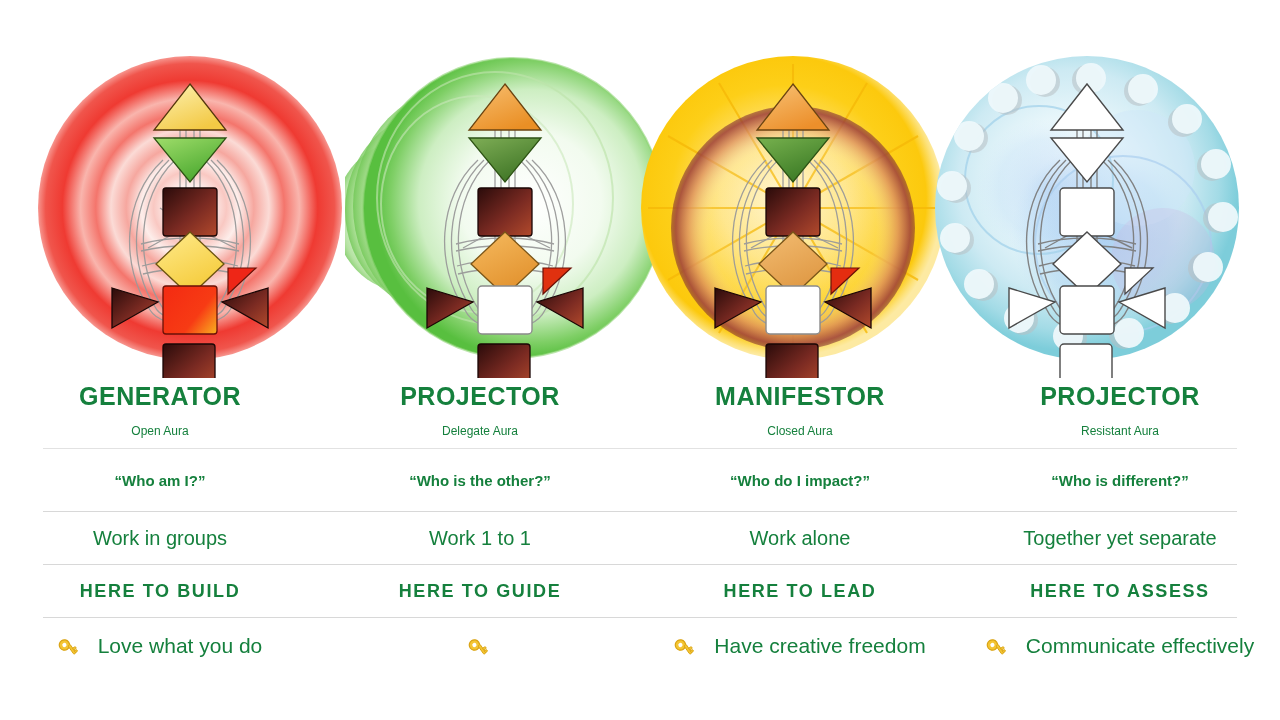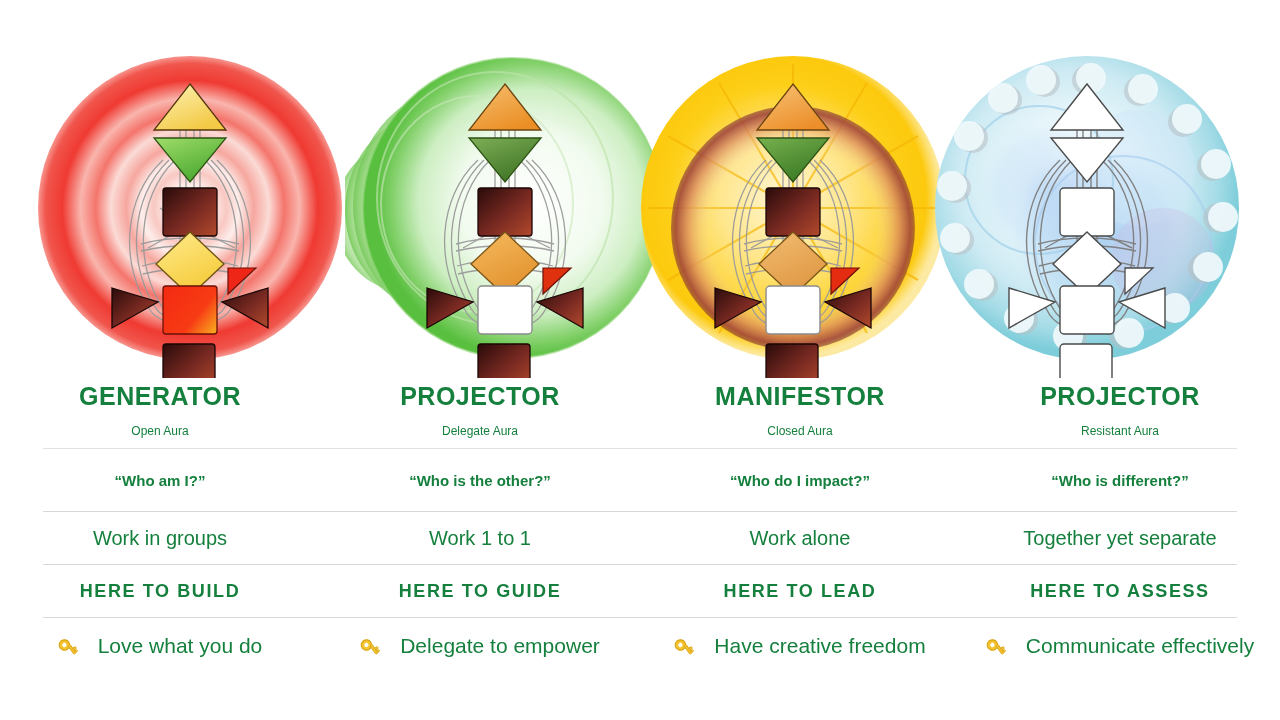--- a/index.html
+++ b/index.html
@@ -498,21 +498,20 @@
             <svg viewBox="0 0 24 24" width="24" height="24">
                 <g transform="rotate(-35 12 12)">
                   <circle cx="8" cy="8" r="5.2" fill="#f4c533" stroke="#d9a313" stroke-width="1.2"></circle>
                   <circle cx="8" cy="8" r="2.1" fill="#ffffff"></circle>
                   <rect x="10.4" y="10.6" width="2.6" height="10.5" rx="1" fill="#f4c533" stroke="#d9a313" stroke-width="0.9"></rect>
                   <rect x="12.6" y="15.4" width="3.4" height="2.1" rx="0.7" fill="#f4c533" stroke="#d9a313" stroke-width="0.9"></rect>
                   <rect x="12.6" y="18.6" width="2.8" height="2" rx="0.7" fill="#f4c533" stroke="#d9a313" stroke-width="0.9"></rect>
                 </g>
               </svg>
           </span>
-          <span>Delegate to empower</span>
         </span>
       </div>
       <div class="tcell">
         <span class="keywrap">
           <span class="key-icon">
             <svg viewBox="0 0 24 24" width="24" height="24">
                 <g transform="rotate(-35 12 12)">
                   <circle cx="8" cy="8" r="5.2" fill="#f4c533" stroke="#d9a313" stroke-width="1.2"></circle>
                   <circle cx="8" cy="8" r="2.1" fill="#ffffff"></circle>
                   <rect x="10.4" y="10.6" width="2.6" height="10.5" rx="1" fill="#f4c533" stroke="#d9a313" stroke-width="0.9"></rect>

